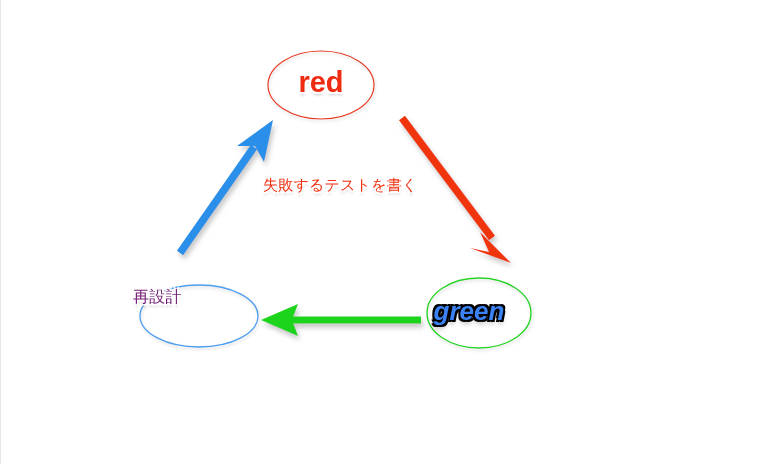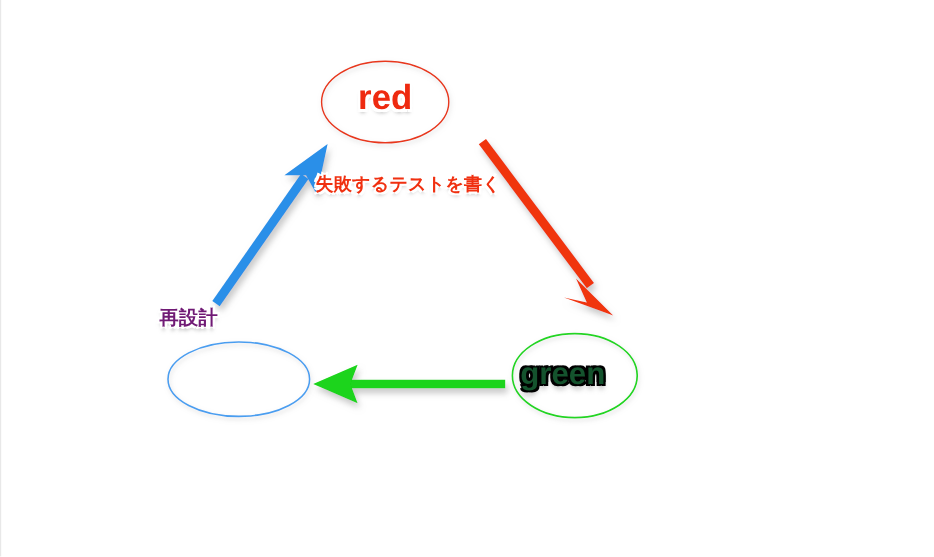--- a/index.html
+++ b/index.html
@@ -51,48 +51,50 @@
        2px  2px 0 #ffffff,  -2px  2px 0 #ffffff,
        2px -2px 0 #ffffff,  -2px -2px 0 #ffffff,
        0 3px 3px rgba(120,120,120,0.45);
   }
   #label-green {
     left: 427px;
     top: 296px;
     width: 84px;
     text-align: center;
     font-size: 26px;
-    color: #14532d;
+    color: #3b82f6;
     text-shadow:
        1px  1px 0 #000000,  -1px  1px 0 #000000,
        1px -1px 0 #000000,  -1px -1px 0 #000000,
        2px  2px 0 #000000,  -2px  2px 0 #000000,
        2px -2px 0 #000000,  -2px -2px 0 #000000,
        0 0 2px #000000,
        0 4px 4px rgba(110,110,110,0.5);
+    font-style: italic;
   }
   #label-refactor {
     left: 140px;
     top: 303px;
     width: 118px;
     text-align: center;
     font-size: 24px;
     color: #3a9bf0;
     text-shadow:
        1px  1px 0 #ffffff,  -1px  1px 0 #ffffff,
        1px -1px 0 #ffffff,  -1px -1px 0 #ffffff,
        2px  2px 0 #ffffff,  -2px  2px 0 #ffffff,
        2px -2px 0 #ffffff,  -2px -2px 0 #ffffff,
        0 3px 3px rgba(120,120,120,0.45);
   }
   .edge-caption {
     position: absolute;
-    font-weight: bold;
+    font-weight: normal;
     white-space: nowrap;
     user-select: none;
+    margin-top: 32px;
   }
   #caption-red-arrow {
     left: 263px;
     top: 144px;
     font-size: 15px;
     letter-spacing: 0.2px;
     color: #f03010;
     text-shadow:
        1px  1px 0 #ffffff,  -1px  1px 0 #ffffff,
        1px -1px 0 #ffffff,  -1px -1px 0 #ffffff,

